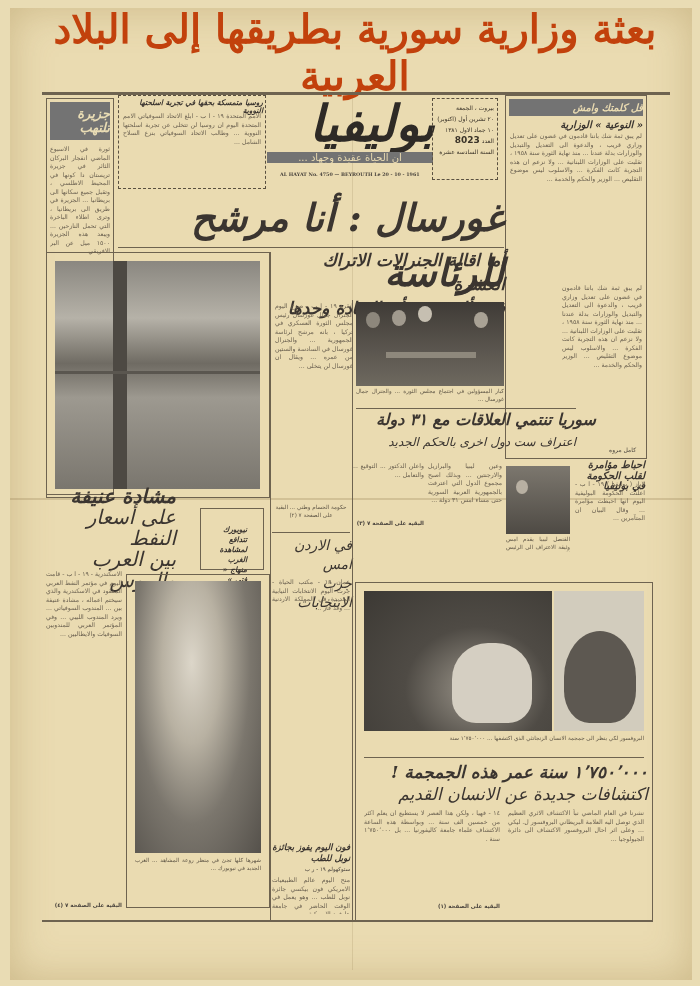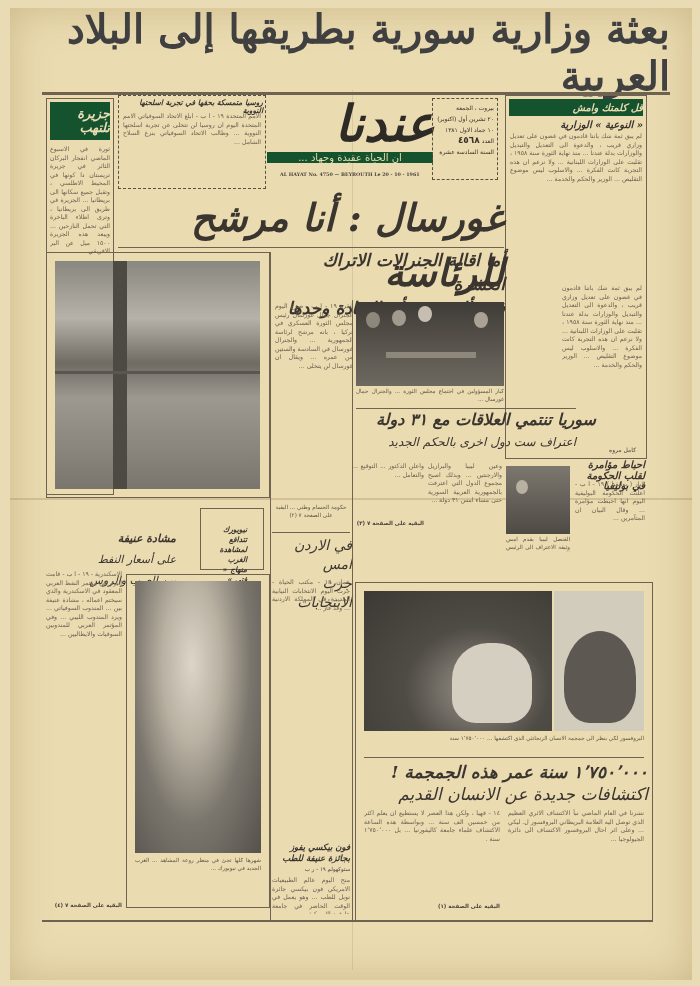--- a/index.html
+++ b/index.html
@@ -2,30 +2,30 @@
 <html><head>
 <meta charset="utf-8">
 <style>
   html,body{margin:0;padding:0;}
   body{width:700px;height:986px;background:#e9dcb4;position:relative;overflow:hidden;font-family:"DejaVu Sans",sans-serif;color:#3a3328;}
   .paper{position:absolute;left:10px;top:8px;width:682px;height:972px;background:#eadbb1;
     box-shadow:inset 0 0 40px rgba(150,120,60,.35);}
   .fold-h{position:absolute;left:10px;top:498px;width:682px;height:2px;background:rgba(140,115,70,.25);}
   .fold-v{position:absolute;left:352px;top:90px;width:1px;height:880px;background:rgba(140,115,70,.18);}
   .banner{position:absolute;left:40px;top:22px;width:630px;height:60px;display:flex;align-items:center;justify-content:center;
-    color:#404040;font-family:"DejaVu Serif",serif;font-weight:bold;font-size:40px;direction:rtl;letter-spacing:1px;}
+    color:#c2410c;font-family:"DejaVu Serif",serif;font-weight:bold;font-size:40px;direction:rtl;letter-spacing:1px;text-align:center;}
   .abs{position:absolute;}
   .frame{border:1.5px solid #6e6350;}
   .dashed{border:1.5px dashed #5a5040;}
   .rtl{direction:rtl;text-align:right;}
   .txt{font-family:"DejaVu Sans",sans-serif;font-size:6.2px;line-height:8.5px;color:#6b6150;direction:rtl;text-align:justify;overflow:hidden;}
   .hl{font-family:"DejaVu Serif",serif;font-weight:bold;color:#3b3530;direction:rtl;line-height:1.05;font-style:italic;}
   .photo{background:#6e6a63;overflow:hidden;}
   .rule{background:#6e6350;}
-  .blk{background:#14532d;color:#eadbb1;}
+  .blk{background:#737373;color:#eadbb1;}
   .caption{font-size:5.6px;line-height:7.5px;color:#5e5545;direction:rtl;text-align:justify;overflow:hidden;}
 </style>
 </head>
 <body>
 
 <div class="paper"></div>
 <div class="fold-h"></div>
 <div class="fold-v"></div>
 
 <div class="banner">بعثة وزارية سورية بطريقها إلى البلاد العربية</div>
@@ -36,30 +36,30 @@
   <div class="abs blk hl" style="left:3px;top:3px;width:60px;height:38px;font-size:13px;color:#e9dcb4;display:flex;align-items:center;justify-content:center;">جزيرة تلتهب</div>
   <div class="abs txt" style="left:3px;top:46px;width:60px;height:340px;">ثورة في الاسبوع الماضي انفجار البركان الثائر في جزيرة تريستان دا كونها في المحيط الاطلسي ، وتقبل جميع سكانها الى بريطانيا ... الجزيرة في طريق الى بريطانيا ، وترى اطلاء الباخرة التي تحمل النازحين ... ويبعد هذه الجزيرة ١٥٠٠ ميل عن البر الافريقي ...</div>
 </div>
 
 <div class="abs dashed" style="left:118px;top:95px;width:146px;height:92px;">
   <div class="abs hl" style="left:2px;top:3px;width:142px;font-size:7.5px;">روسيا متمسكة بحقها في تجربة اسلحتها النووية</div>
   <div class="abs txt" style="left:4px;top:16px;width:138px;height:72px;">الامم المتحدة ١٩ - ا ب - ابلغ الاتحاد السوفياتي الامم المتحدة اليوم ان روسيا لن تتخلى عن تجربة اسلحتها النووية ... وطالب الاتحاد السوفياتي بنزع السلاح الشامل ...</div>
 </div>
 
 <div class="abs" style="left:265px;top:96px;width:170px;height:70px;">
-  <div class="abs hl" style="left:0;top:0;width:170px;height:56px;font-size:50px;color:#2e2a26;line-height:56px;">عندنا</div>
+  <div class="abs hl" style="left:0;top:0;width:170px;height:56px;font-size:50px;color:#2e2a26;line-height:56px;">بوليفيا</div>
   <div class="abs blk rtl" style="left:2px;top:56px;width:166px;height:11px;font-size:10px;line-height:11px;text-align:center;">ان الحياة عقيدة وجهاد ...</div>
 </div>
 <div class="abs" style="left:280px;top:171px;width:170px;font-family:'DejaVu Serif',serif;font-size:4.8px;color:#4a443d;font-weight:bold;">AL HAYAT No. 4750 — BEYROUTH Le 20 - 10 - 1961</div>
 
 <div class="abs dashed rtl" style="left:432px;top:98px;width:66px;height:82px;font-size:6px;line-height:11px;padding:3px 3px 0 0;box-sizing:border-box;">
   <div>بيروت ، الجمعة</div>
   <div>٢٠ تشرين أول (اكتوبر)</div>
   <div>١٠ جماد الاول ١٣٨١</div>
-  <div><span>العدد</span> <b style="font-size:9px;">٤٥٦٨</b></div>
+  <div><span>العدد</span> <b style="font-size:9px;">8023</b></div>
   <div>السنة السادسة عشرة</div>
 </div>
 
 <div class="abs frame" style="left:505px;top:95px;width:140px;height:362px;">
   <div class="abs blk hl" style="left:3px;top:3px;width:134px;height:17px;font-size:10px;line-height:17px;color:#eadbb1;">قل كلمتك وامش</div>
   <div class="abs hl" style="left:3px;top:24px;width:134px;font-size:10px;">« النوعية » الوزارية</div>
   <div class="abs txt" style="left:4px;top:36px;width:132px;height:148px;">لم يبق ثمة شك باننا قادمون في غضون على تعديل وزاري قريب ، والدعوة الى التعديل والتبديل والوزارات بدلة عندنا ... منذ نهاية الثورة سنة ١٩٥٨ ، تقلبت على الوزارات اللبنانية ... ولا نزعم ان هذه التجربة كانت الفكرة ... والاسلوب ليس موضوع التقليص ... الوزير والحكم والخدمة ...</div>
   <div class="abs txt" style="left:56px;top:188px;width:80px;height:160px;">لم يبق ثمة شك باننا قادمون في غضون على تعديل وزاري قريب ، والدعوة الى التعديل والتبديل والوزارات بدلة عندنا ... منذ نهاية الثورة سنة ١٩٥٨ ، تقلبت على الوزارات اللبنانية ... ولا نزعم ان هذه التجربة كانت الفكرة ... والاسلوب ليس موضوع التقليص ... الوزير والحكم والخدمة ...</div>
   <div class="abs rtl" style="left:60px;top:350px;width:70px;font-size:6px;color:#4a443d;">كامل مروه</div>
 </div>
@@ -96,21 +96,21 @@
 <div class="abs hl" style="left:352px;top:412px;width:224px;font-size:16px;padding-left:20px;">سوريا تنتمي العلاقات مع ٣١ دولة</div>
 <div class="abs hl" style="left:352px;top:436px;width:224px;font-size:12px;font-weight:normal;">اعتراف ست دول اخرى بالحكم الجديد</div>
 <div class="abs txt" style="left:352px;top:462px;width:72px;height:45px;">واعلن الدكتور ... التوقيع ... والتعامل ...</div>
 <div class="abs rtl" style="left:352px;top:520px;width:72px;font-size:5.5px;color:#4a443d;font-weight:bold;">البقية على الصفحة ٧ (٣)</div>
 <div class="abs txt" style="left:428px;top:462px;width:74px;height:118px;">وعين ليبيا والبرازيل والارجنتين ... وبذلك اصبح مجموع الدول التي اعترفت بالجمهورية العربية السورية حتى مساء امس ٣١ دولة ...</div>
 <div class="abs photo" style="left:506px;top:466px;width:64px;height:68px;background:linear-gradient(180deg,#7c776e,#4e4a44);">
   <div class="abs" style="left:10px;top:14px;width:12px;height:14px;border-radius:50%;background:#b8b0a2;"></div>
 </div>
 <div class="abs caption" style="left:506px;top:536px;width:64px;height:16px;">القنصل ليبيا يقدم امس وثيقة الاعتراف الى الرئيس الكزبري</div>
 
-<div class="abs hl" style="left:46px;top:528px;width:130px;font-size:11px;line-height:21px;">
+<div class="abs hl" style="left:46px;top:486px;width:130px;font-size:20px;line-height:21px;">
   <div>مشادة عنيفة</div>
   <div style="font-weight:normal;">على أسعار النفط</div>
   <div style="font-weight:normal;">بين العرب والروس</div>
 </div>
 <div class="abs txt" style="left:46px;top:570px;width:76px;height:330px;">الاسكندرية - ١٩ - ا ب - قامت اليوم في مؤتمر النفط العربي المعقود في الاسكندرية والذي سيختم اعماله ، مشادة عنيفة بين ... المندوب السوفياتي ... ويرد المندوب الليبي ... وفي المؤتمر العربي للمندوبين السوفيات والايطاليين ...</div>
 <div class="abs rtl" style="left:46px;top:902px;width:76px;font-size:5.5px;color:#4a443d;font-weight:bold;">البقية على الصفحة ٧ (٤)</div>
 
 <div class="abs frame hl" style="left:200px;top:508px;width:64px;height:62px;font-size:7.5px;line-height:10px;padding:16px;box-sizing:border-box;">نيويورك تتدافع لمشاهدة الغرب منهاج « فتى » عرفته تاريخ الحياة الليلية ... ولكن لماذا ؟</div>
 
 <div class="abs frame" style="left:126px;top:574px;width:142px;height:332px;">
@@ -119,21 +119,21 @@
 </div>
 
 <div class="abs caption" style="left:272px;top:504px;width:78px;height:24px;text-align:center;">حكومة الحسام وطني ... البقية على الصفحة ٧ (٢)</div>
 <div class="abs rule" style="left:272px;top:532px;width:78px;height:1px;"></div>
 <div class="abs hl" style="left:268px;top:536px;width:84px;font-size:14px;line-height:19px;font-weight:normal;">
   <div>في الاردن امس</div>
   <div>جرت الانتخابات</div>
 </div>
 <div class="abs txt" style="left:272px;top:578px;width:78px;height:262px;">عمان ١٩ - مكتب الحياة - جرت اليوم الانتخابات النيابية الجديدة في المملكة الاردنية ... وقد فاز ...</div>
 
-<div class="abs hl" style="left:272px;top:842px;width:78px;font-size:8.5px;line-height:11px;">فون بيكسي يفوز بجائزة عنيفة للطب</div>
+<div class="abs hl" style="left:272px;top:842px;width:78px;font-size:8.5px;line-height:11px;">فون اليوم يفوز بجائزة نوبل للطب</div>
 <div class="abs rtl" style="left:272px;top:866px;width:78px;font-size:5.5px;color:#4a443d;">ستوكهولم ١٩ - ر ب</div>
 <div class="abs txt" style="left:272px;top:876px;width:78px;height:38px;">منح اليوم عالم الطبيعيات الامريكي فون بيكسي جائزة نوبل للطب ... وهو يعمل في الوقت الحاضر في جامعة هارفرد الاميركية .</div>
 
 <div class="abs frame" style="left:355px;top:582px;width:296px;height:338px;">
   <div class="abs photo" style="left:8px;top:8px;width:188px;height:140px;background:radial-gradient(ellipse at 60% 70%,#9b958a 0%,#4f4b45 45%,#3c3934 100%);">
     <div class="abs" style="left:88px;top:52px;width:80px;height:80px;border-radius:45% 45% 30% 30%;background:#d5cfc2;"></div>
   </div>
   <div class="abs photo" style="left:198px;top:8px;width:90px;height:140px;background:#d2ccbd;">
     <div class="abs" style="left:10px;top:40px;width:72px;height:92px;border-radius:50% 50% 35% 35%;background:#5d5851;"></div>
   </div>

